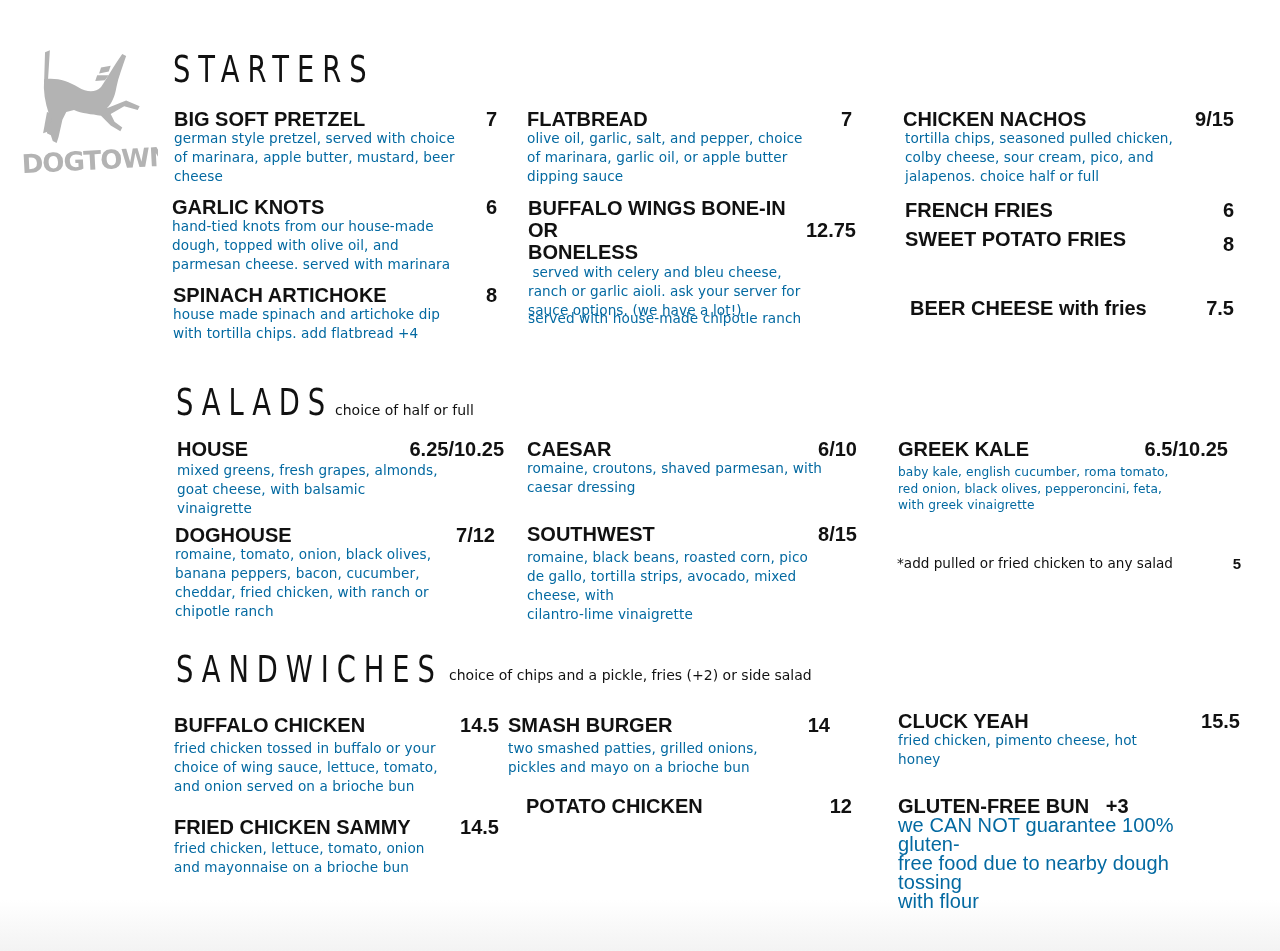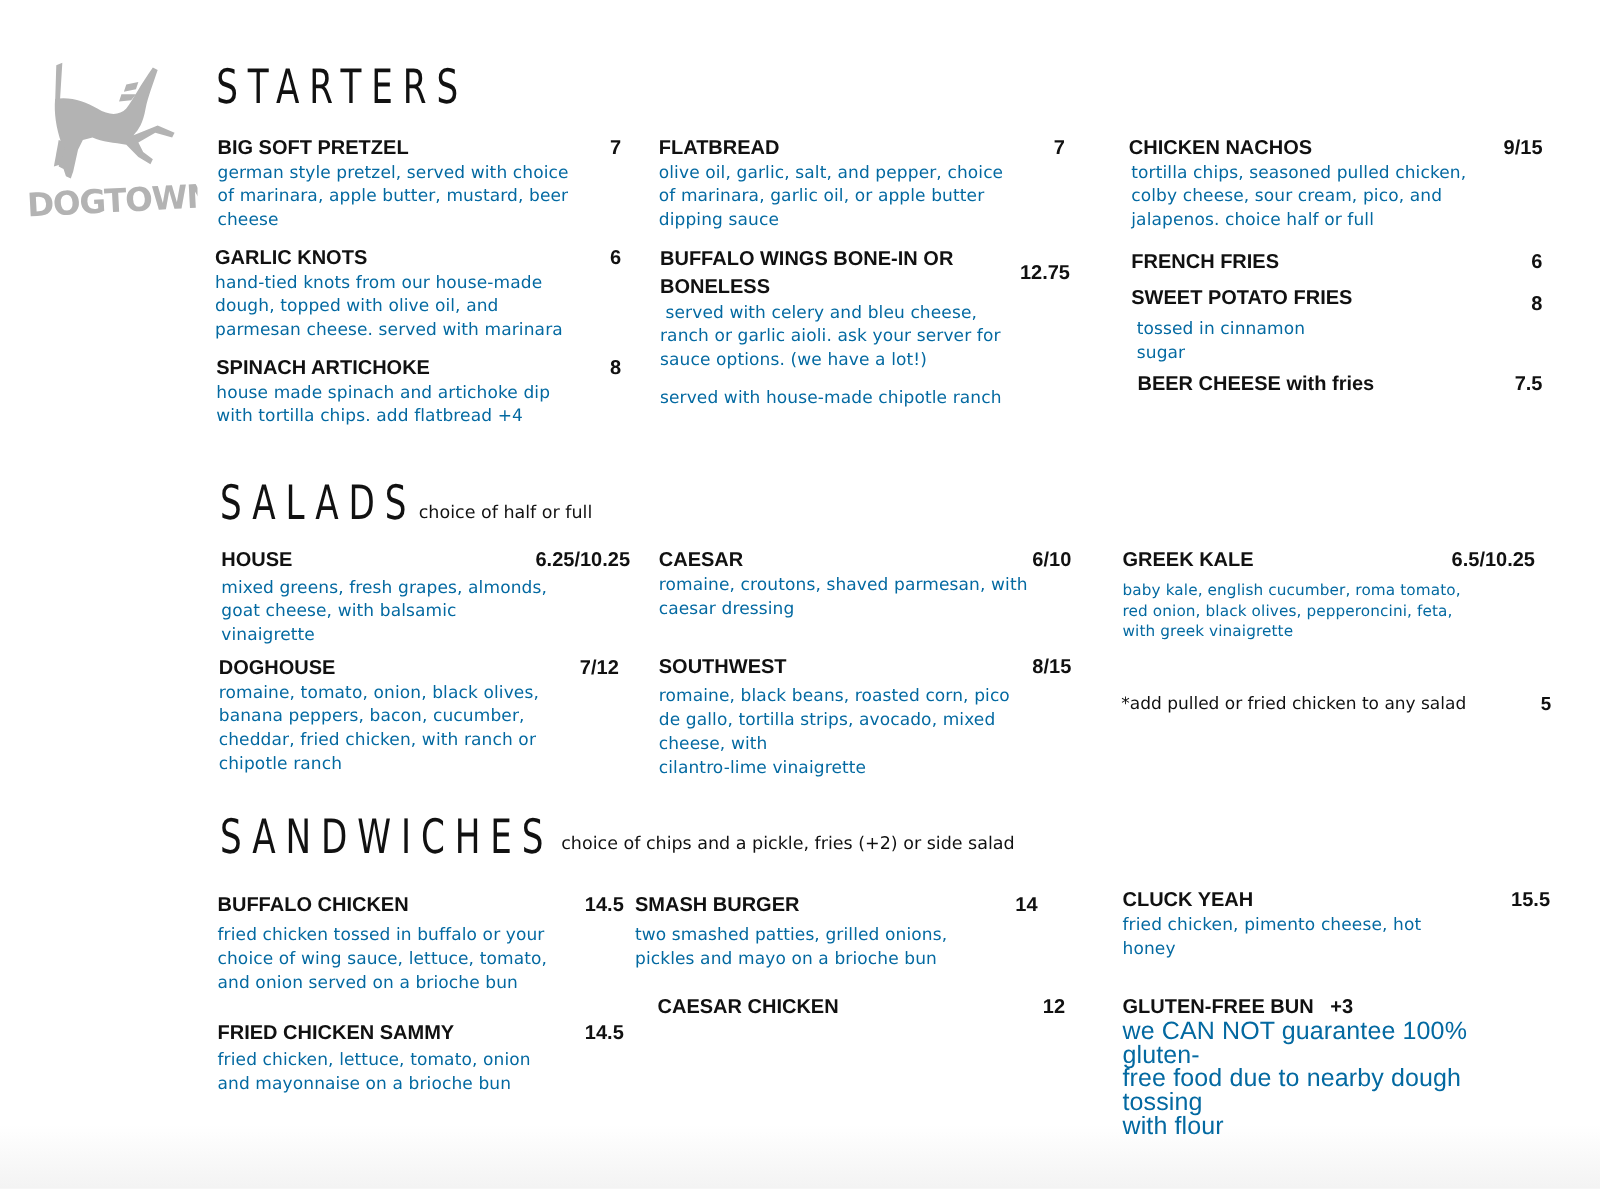--- a/index.html
+++ b/index.html
@@ -29,21 +29,21 @@
       position: absolute;
       font-size: 14px;
       color: #111;
       white-space: nowrap;
     }
 
     .item { position: absolute; }
     .item-head {
       display: flex; justify-content: space-between; align-items: baseline;
       font-family: "Liberation Sans", sans-serif;
-      font-weight: 700; font-size: 16px; color: #111; line-height: 20px;
+      font-weight: 700; font-size: 20px; color: #111; line-height: 20px;
     }
     .item-name { white-space: pre-wrap; }
     .item-price { font-weight: 700; white-space: nowrap; }
     .item-desc {
       font-family: "DejaVu Sans", sans-serif;
       font-size: 13.6px; line-height: 19px; color: #0369a1;
       white-space: pre-wrap;
       letter-spacing: 0.1px;
     }
     .item-desc.small { font-size: 12.2px; line-height: 16.5px; }
@@ -138,22 +138,20 @@
   <div class="item-head">
       <span class="item-name">FRENCH FRIES</span>
       <span class="item-price">6</span>
     </div>
 </div>
 <div class="item" style="left:905px; top:229px; width:329px;">
   <div class="item-head" style="align-items:flex-start;">
       <span class="item-name">SWEET POTATO FRIES</span>
       <span class="item-price" style="margin-top:5px;">8</span>
     </div>
-  <div class="item-desc"> tossed in cinnamon
- sugar</div>
 </div>
 <div class="item" style="left:910px; top:298px; width:324px;">
   <div class="item-head">
       <span class="item-name">BEER CHEESE with fries</span>
       <span class="item-price">7.5</span>
     </div>
 </div>
 
 <div class="section-title" style="left:176px; top:383px;">SALADS</div>
 <div class="section-sub" style="left:335px; top:402px;">choice of half or full</div>
@@ -235,21 +233,21 @@
 <div class="item" style="left:508px; top:715px; width:322px;">
   <div class="item-head" style="margin-bottom:4px;">
       <span class="item-name">SMASH BURGER</span>
       <span class="item-price">14</span>
     </div>
   <div class="item-desc">two smashed patties, grilled onions,
 pickles and mayo on a brioche bun</div>
 </div>
 <div class="item" style="left:526px; top:796px; width:326px;">
   <div class="item-head">
-      <span class="item-name">CAESAR CHICKEN</span>
+      <span class="item-name">POTATO CHICKEN</span>
       <span class="item-price">12</span>
     </div>
 </div>
 
 <div class="item" style="left:898px; top:711px; width:342px;">
   <div class="item-head">
       <span class="item-name">CLUCK YEAH</span>
       <span class="item-price">15.5</span>
     </div>
   <div class="item-desc">fried chicken, pimento cheese, hot

